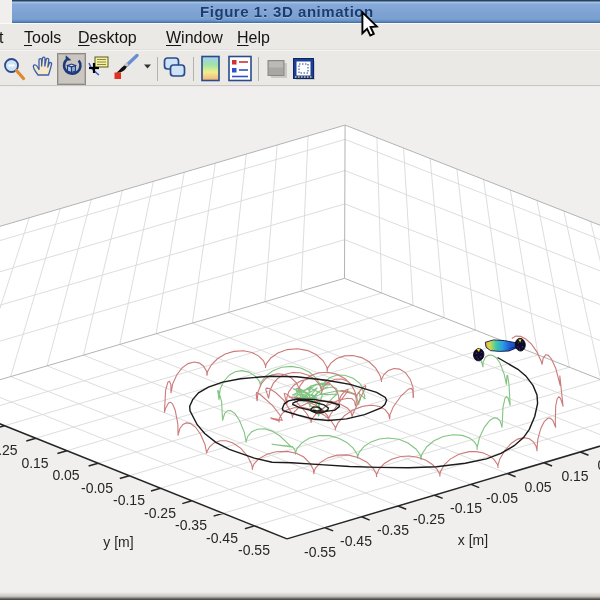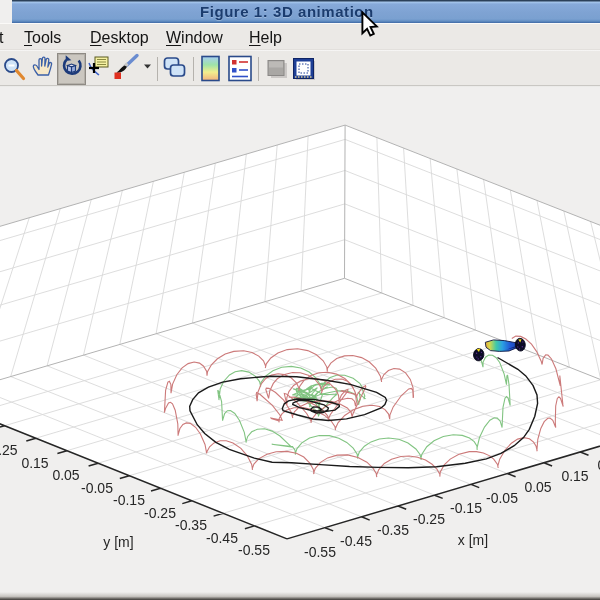--- a/index.html
+++ b/index.html
@@ -79,23 +79,23 @@
           <circle cx="517.8" cy="346.9" r="0.6"></circle>
 </g>
       </g>
 </svg></div>
 <div class="titlebar">
     <span class="title">Figure 1: 3D animation</span>
   </div>
 <div class="menubar">
   <span style="left:-1px">t</span>
   <span style="left:24px"><u>T</u>ools</span>
-  <span style="left:90px"><u>D</u>esktop</span>
+  <span style="left:78px"><u>D</u>esktop</span>
   <span style="left:166px"><u>W</u>indow</span>
-  <span style="left:249px"><u>H</u>elp</span>
+  <span style="left:237px"><u>H</u>elp</span>
 </div>
 <div class="mbsep"></div>
 <div class="toolbar">
 <svg width="600" height="35" xmlns="http://www.w3.org/2000/svg">
 <defs>
 <linearGradient id="cbar" x1="0" y1="0" x2="0" y2="1">
 <stop offset="0" stop-color="#a8cdf2"></stop>
           <stop offset="0.35" stop-color="#9fe3a8"></stop>
 <stop offset="0.65" stop-color="#f2ee8e"></stop>
           <stop offset="1" stop-color="#f2b27e"></stop>

